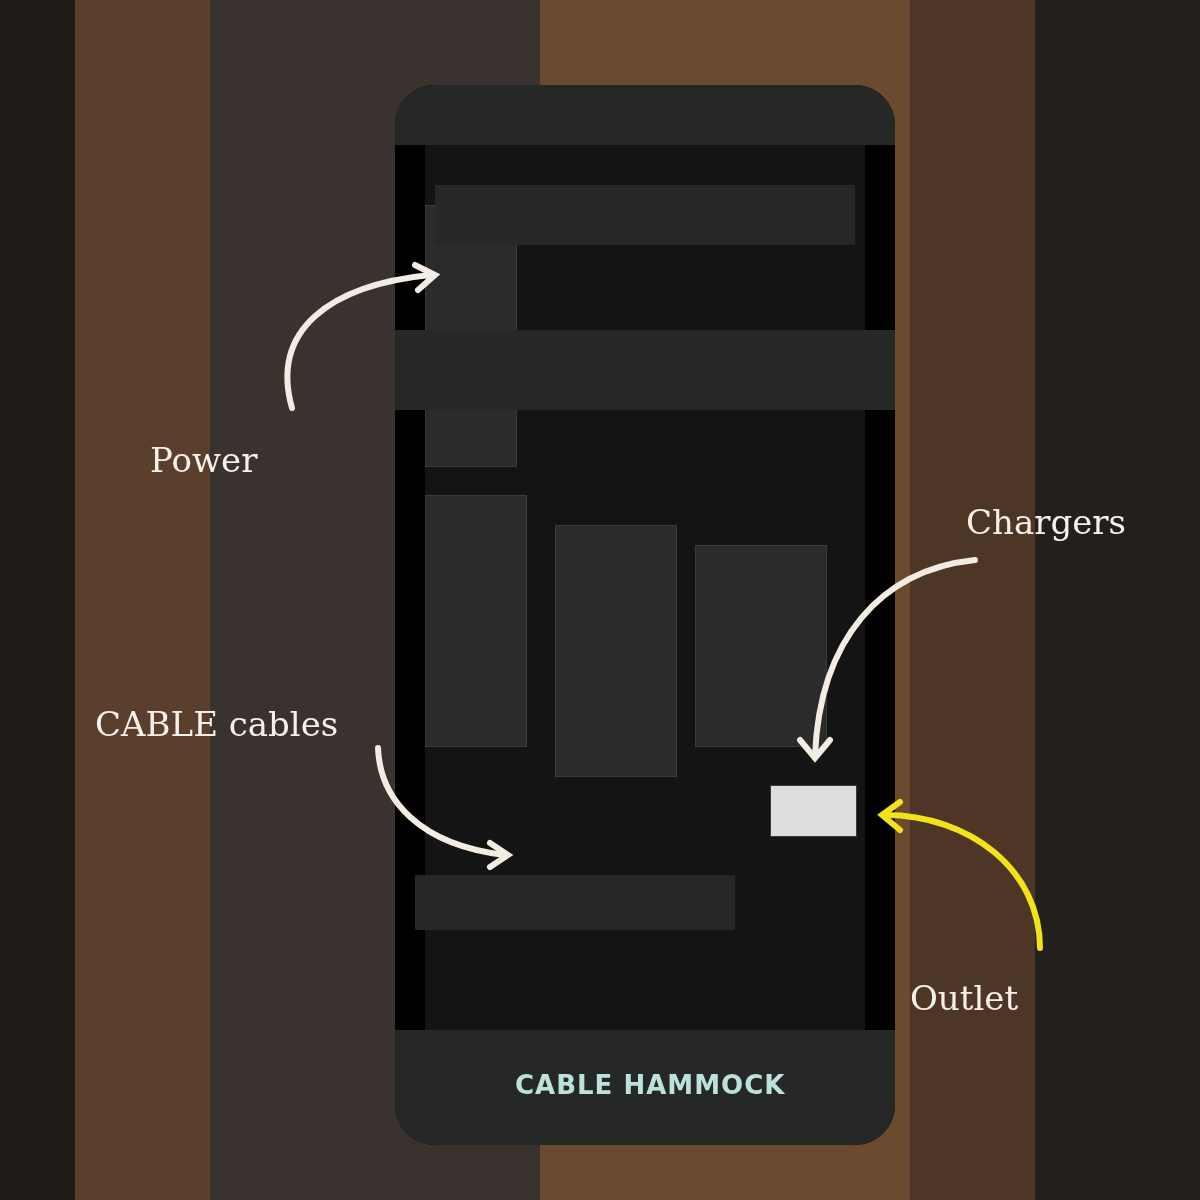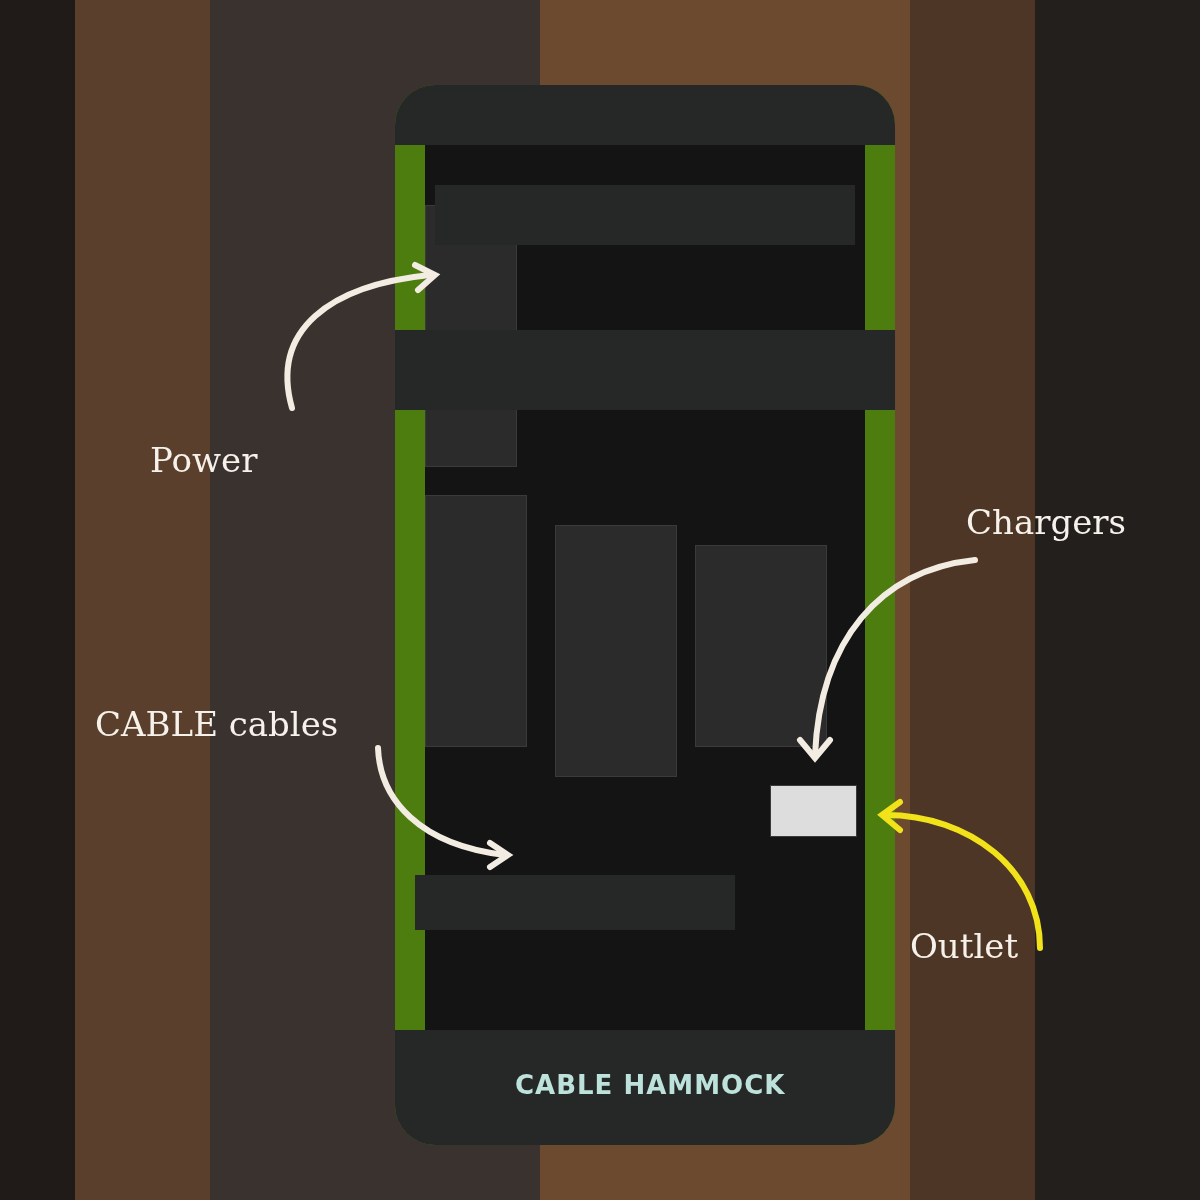--- a/index.html
+++ b/index.html
@@ -1,18 +1,18 @@
 <!DOCTYPE html>
 <html><head>
 <meta charset="utf-8">
 <style>
   html,body{margin:0;padding:0;}
   body{width:1200px;height:1200px;position:relative;overflow:hidden;background:#2a2420;font-family:"DejaVu Serif",serif;}
   .plank{position:absolute;top:0;height:1200px;}
-  .box{position:absolute;left:395px;top:85px;width:500px;height:1060px;background:#4d7c0f;border-radius:40px;overflow:hidden;}
+  .box{position:absolute;left:395px;top:85px;width:500px;height:1060px;background:#000000;border-radius:40px;overflow:hidden;}
   .band{position:absolute;left:0;width:500px;background:#252826;}
   .inner{position:absolute;left:30px;top:60px;width:440px;height:930px;background:#141414;}
   .adapter{position:absolute;background:#2b2b2b;border:1px solid #3a3a3a;}
   .brand{position:absolute;left:120px;top:985px;font-family:"DejaVu Sans",sans-serif;font-weight:bold;font-size:26px;color:#bde2dc;letter-spacing:1px;}
   .label{position:absolute;color:#f6f1ea;font-size:34px;line-height:40px;text-align:left;}
   svg.arrows{position:absolute;left:0;top:0;}
 </style>
 </head>
 <body>
 
@@ -56,15 +56,15 @@
 
 <div class="label" style="left:150px;top:440px;width:180px;">
   <div>Power</div>
 </div>
 <div class="label" style="left:966px;top:502px;width:180px;">
   <div>Chargers</div>
 </div>
 <div class="label" style="left:95px;top:704px;width:250px;">
   <div>CABLE cables</div>
 </div>
-<div class="label" style="left:910px;top:926px;width:230px;">
+<div class="label" style="left:910px;top:978px;width:230px;">
   <div>Outlet</div>
 </div>
 
 </body></html>

